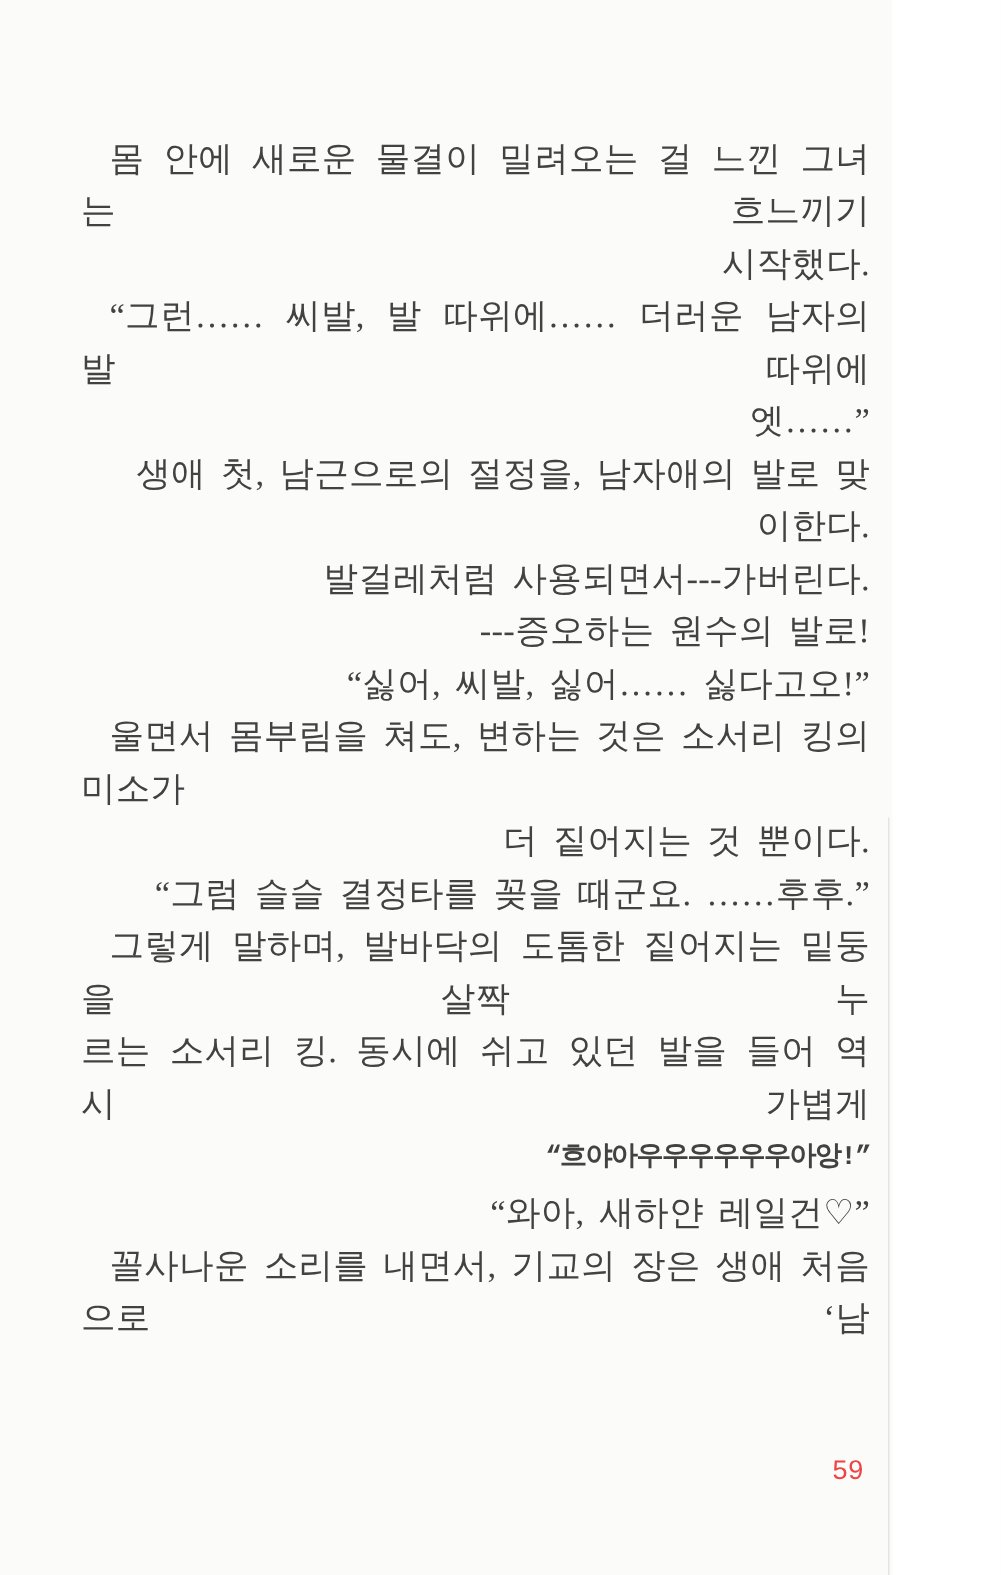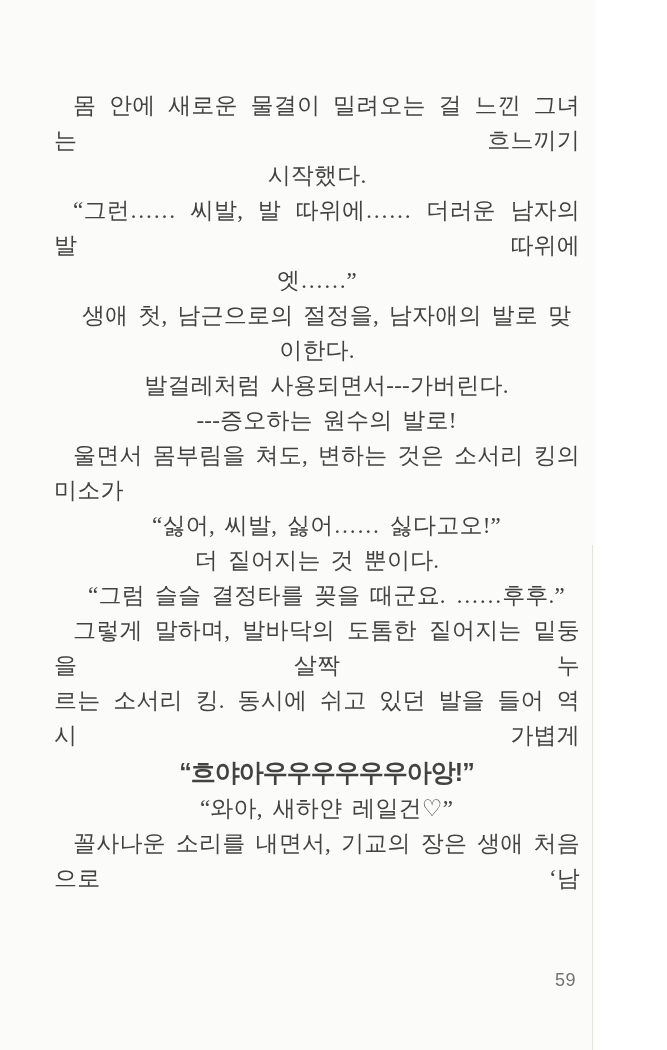--- a/index.html
+++ b/index.html
@@ -21,47 +21,47 @@
     top: 88px;
     width: 526px;
     font-size: 23px;
     line-height: 35px;
     color: #424242;
     word-spacing: 4px;
     letter-spacing: 0.2px;
   }
   .line {
     min-height: 35px;
-    text-align: center;
+    text-align: right;
   }
   .line.para {
     text-indent: 19px;
   }
   .line.fill {
     text-align: justify;
     text-align-last: justify;
   }
   .line.shout {
-    font-family: Liberation Sans, sans-serif;
+    font-family: Liberation Mono, monospace;
     font-weight: 700;
-    font-size: 25px;
+    font-size: 18px;
     line-height: 38px;
     min-height: 38px;
     letter-spacing: -1px;
     word-spacing: 0;
   }
   .page-number {
     position: absolute;
     top: 970px;
     left: 54px;
     width: 522px;
     text-align: right;
     font-family: "Liberation Sans", "DejaVu Sans", sans-serif;
     font-size: 18px;
-    color: #737373;
+    color: #ef4444;
     letter-spacing: 0.5px;
   }
   .scan-edge {
     position: absolute;
     right: 2px;
     top: 545px;
     bottom: 0;
     width: 1px;
     background: #e4e4e1;
   }
@@ -71,22 +71,22 @@
 
 <div class="page" style="background: rgb(251, 251, 250);">
   <div class="text-block" id="text-block" style="color: rgb(66, 66, 66);">
       <div class="line para fill">몸 안에 새로운 물결이 밀려오는 걸 느낀 그녀는 흐느끼기</div>
       <div class="line">시작했다.</div>
       <div class="line para fill">“그런…… 씨발, 발 따위에…… 더러운 남자의 발 따위에</div>
       <div class="line">엣……”</div>
       <div class="line para">생애 첫, 남근으로의 절정을, 남자애의 발로 맞이한다.</div>
       <div class="line para">발걸레처럼 사용되면서---가버린다.</div>
       <div class="line para">---증오하는 원수의 발로!</div>
+      <div class="line para">“싫어, 씨발, 싫어…… 싫다고오!”</div>
       <div class="line para fill">울면서 몸부림을 쳐도, 변하는 것은 소서리 킹의 미소가</div>
-      <div class="line para">“싫어, 씨발, 싫어…… 싫다고오!”</div>
       <div class="line">더 짙어지는 것 뿐이다.</div>
       <div class="line para">“그럼 슬슬 결정타를 꽂을 때군요. ……후후.”</div>
       <div class="line para fill">그렇게 말하며, 발바닥의 도톰한 짙어지는 밑둥을 살짝 누</div>
       <div class="line fill">르는 소서리 킹. 동시에 쉬고 있던 발을 들어 역시 가볍게</div>
       <div class="line para shout">“흐야아우우우우우우아앙!”</div>
       <div class="line para">“와아, 새하얀 레일건♡”</div>
       <div class="line para fill">꼴사나운 소리를 내면서, 기교의 장은 생애 처음으로 ‘남</div>
     </div>
   <div class="page-number">59</div>
   <div class="scan-edge"></div>

